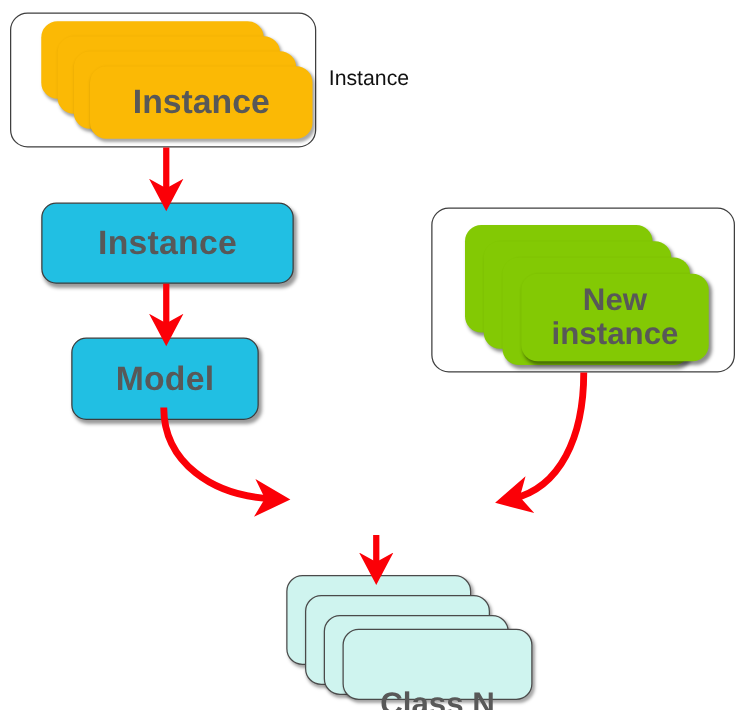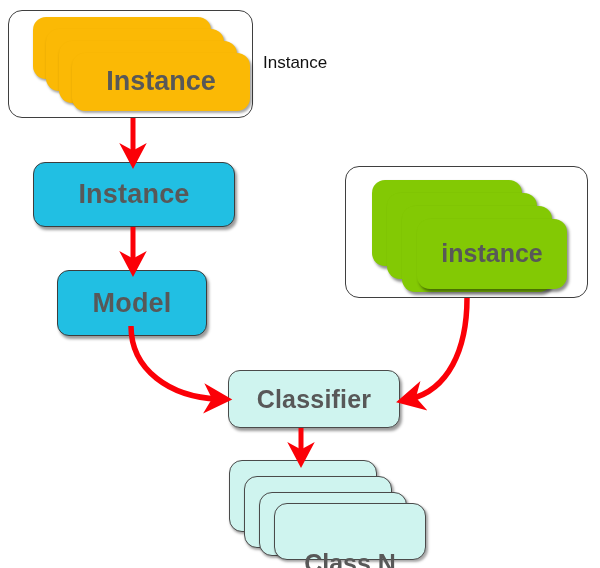--- a/index.html
+++ b/index.html
@@ -132,24 +132,24 @@
   <div class="node box-cyan" style="left:57px; top:270px; width:150px; height:66px; font-size:27px;">Model</div>
 
   <div class="group-frame" style="left:345px; top:166px; width:243px; height:132px;"></div>
 
   <div class="card card-green" style="left:372px; top:180px; width:150px; height:86px;"></div>
   <div class="card card-green" style="left:387px; top:193px; width:150px; height:86px;"></div>
   <div class="card card-green" style="left:402px; top:206px; width:150px; height:86px;"></div>
   <div class="card card-green" style="left:417px; top:219px; width:150px; height:70px;"></div>
 
   <div class="stack-label" style="left:417px; top:219px; width:150px; height:70px; font-size:25px; flex-direction:column;">
+    <span>New</span>
     <span>instance</span>
   </div>
 
-  <div class="node box-pale" style="left:228px; top:370px; width:172px; height:58px; font-size:25px;">Classifier</div>
 
   <div class="card card-pale" style="left:229px; top:460px; width:148px; height:72px;"></div>
   <div class="card card-pale" style="left:244px; top:476px; width:148px; height:72px;"></div>
   <div class="card card-pale" style="left:259px; top:492px; width:148px; height:64px;"></div>
   <div class="card card-pale" style="left:274px; top:503px; width:152px; height:57px;"></div>
 
   <div class="stack-label" style="left:274px; top:503px; width:152px; height:57px; font-size:25px;margin-top:32px;">Class N</div>
 
   <svg id="arrow-layer" viewBox="0 0 600 568">
     <defs>

